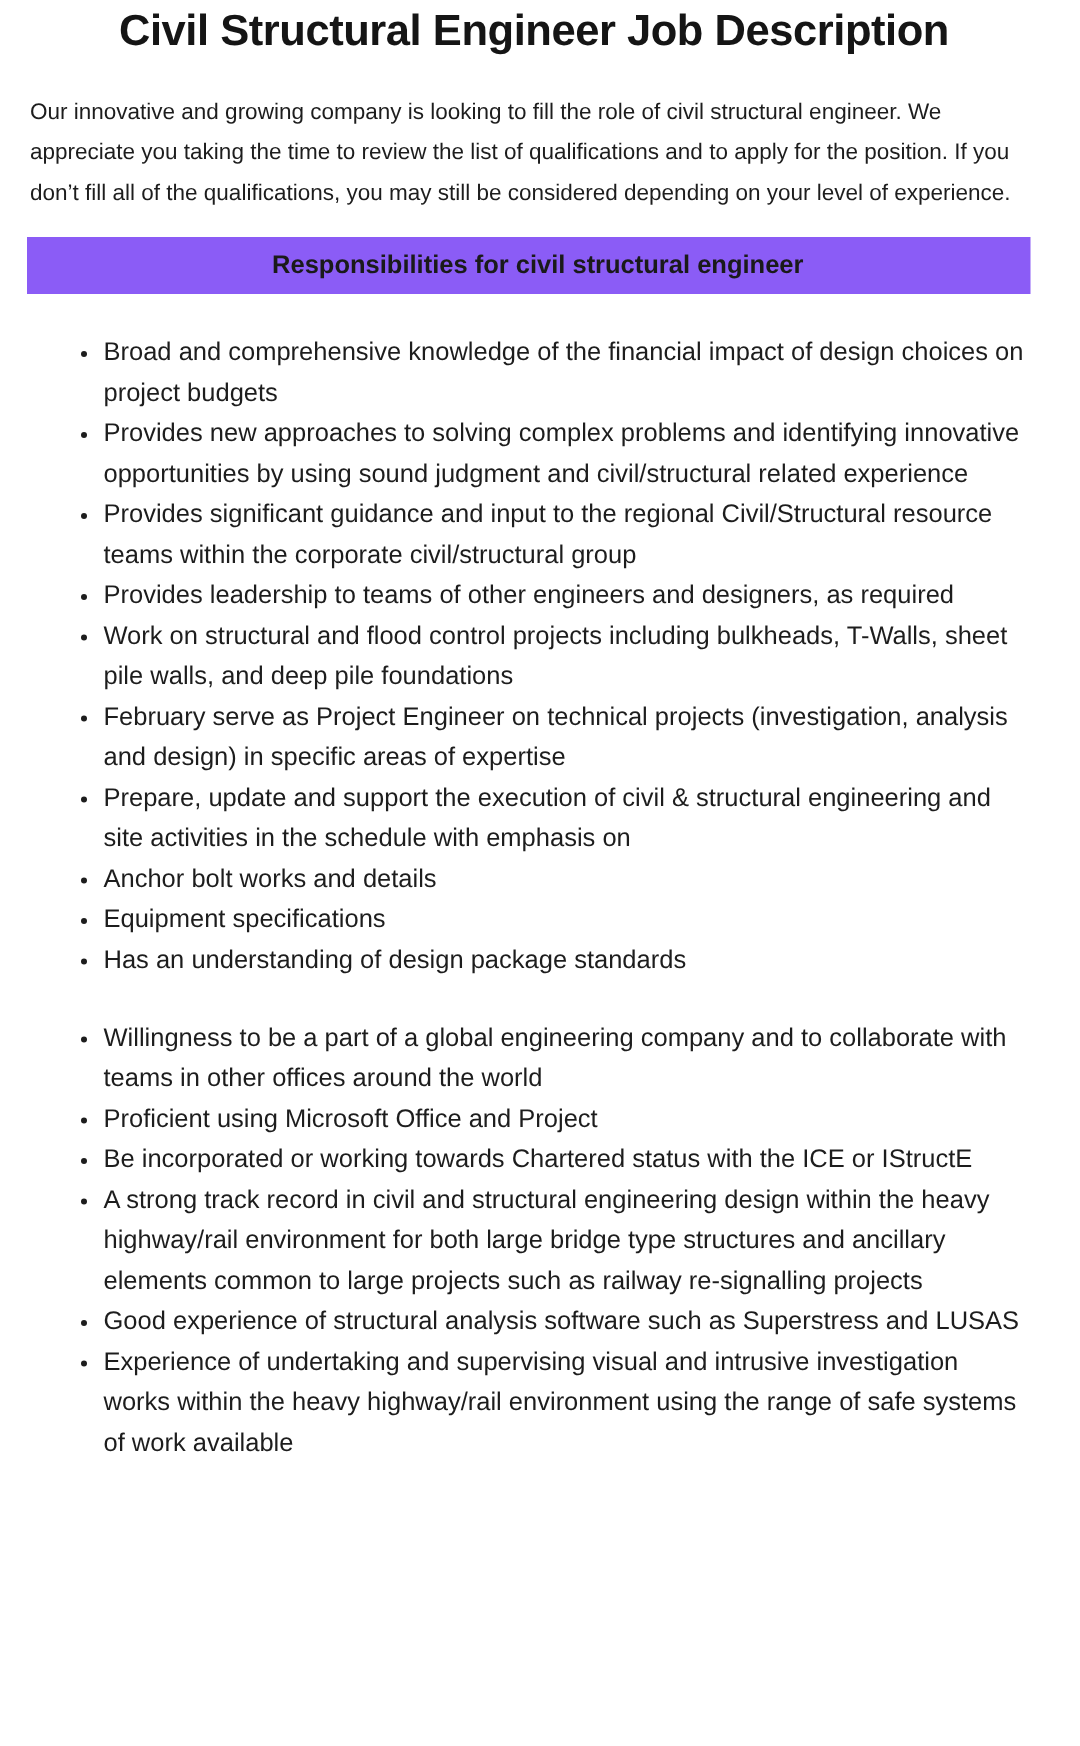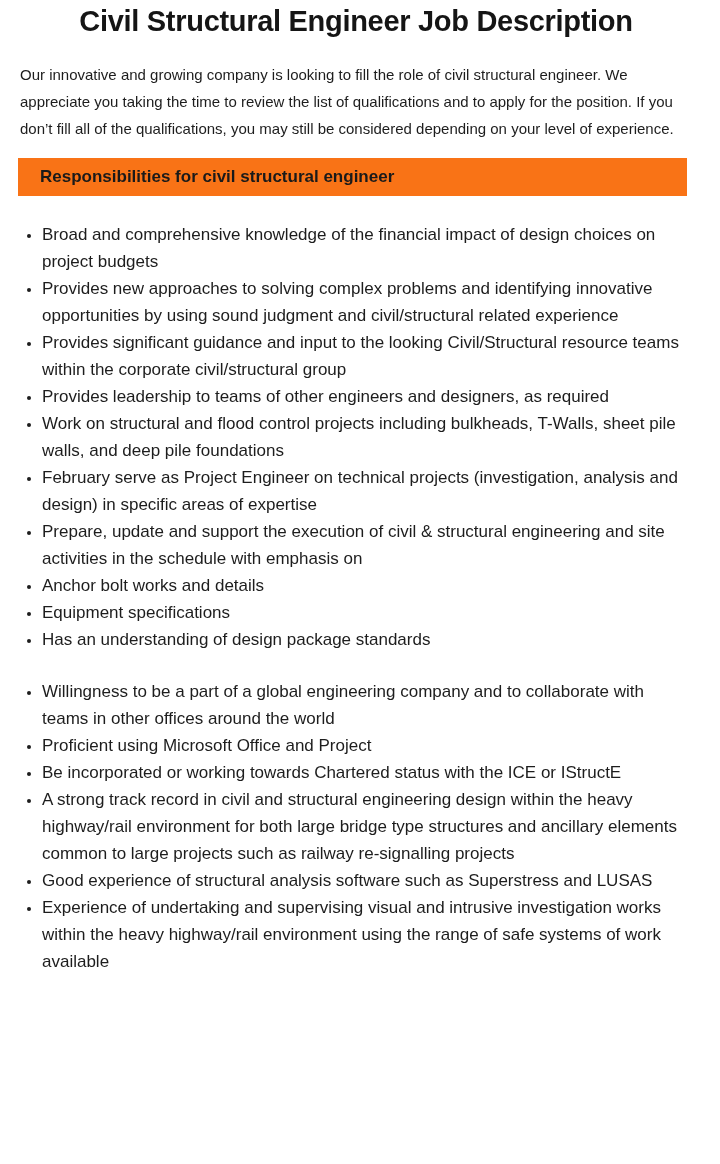--- a/index.html
+++ b/index.html
@@ -24,29 +24,30 @@
   }
   .intro {
     margin: 23px 26px 16px 20px;
     font-size: 15px;
     line-height: 27px;
     color: #1d1d1d;
   }
   .section-header {
     margin-left: 18px;
     margin-right: 25px;
-    background: #f97316;
+    background: #8b5cf6;
     padding: 9px 10px 9px 22px;
     font-size: 17px;
     font-weight: bold;
     color: #1a1a1a;
+    text-align: center;
   }
   ul.bullet-list {
     margin: 25px 26px 16px 0;
-    padding-left: 42px;
+    padding-left: 69px;
     list-style: disc outside;
   }
   ul.bullet-list li {
     font-size: 17px;
     line-height: 27px;
     color: #1d1d1d;
   }
   ul.bullet-list li::marker {
     font-size: 14px;
     color: #1d1d1d;
@@ -61,21 +62,21 @@
 
   <p class="intro">Our innovative and growing company is looking to fill the role of civil structural engineer. We appreciate you taking the time to review the list of qualifications and to apply for the position. If you don’t fill all of the qualifications, you may still be considered depending on your level of experience.</p>
 
   <div>
     <div class="section-header">
       <span>Responsibilities for civil structural engineer</span>
     </div>
     <ul class="bullet-list">
         <li>Broad and comprehensive knowledge of the financial impact of design choices on project budgets</li>
         <li>Provides new approaches to solving complex problems and identifying innovative opportunities by using sound judgment and civil/structural related experience</li>
-        <li>Provides significant guidance and input to the looking Civil/Structural resource teams within the corporate civil/structural group</li>
+        <li>Provides significant guidance and input to the regional Civil/Structural resource teams within the corporate civil/structural group</li>
         <li>Provides leadership to teams of other engineers and designers, as required</li>
         <li>Work on structural and flood control projects including bulkheads, T-Walls, sheet pile walls, and deep pile foundations</li>
         <li>February serve as Project Engineer on technical projects (investigation, analysis and design) in specific areas of expertise</li>
         <li>Prepare, update and support the execution of civil &amp; structural engineering and site activities in the schedule with emphasis on</li>
         <li>Anchor bolt works and details</li>
         <li>Equipment specifications</li>
         <li>Has an understanding of design package standards</li>
       </ul>
   </div>
 

